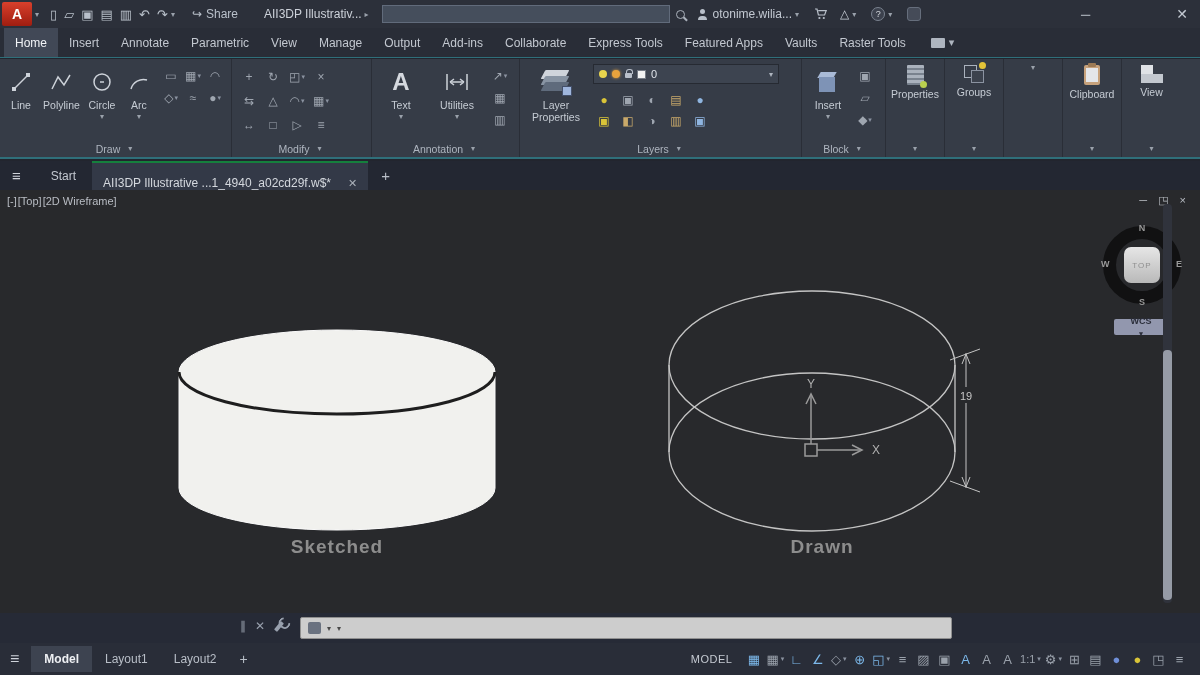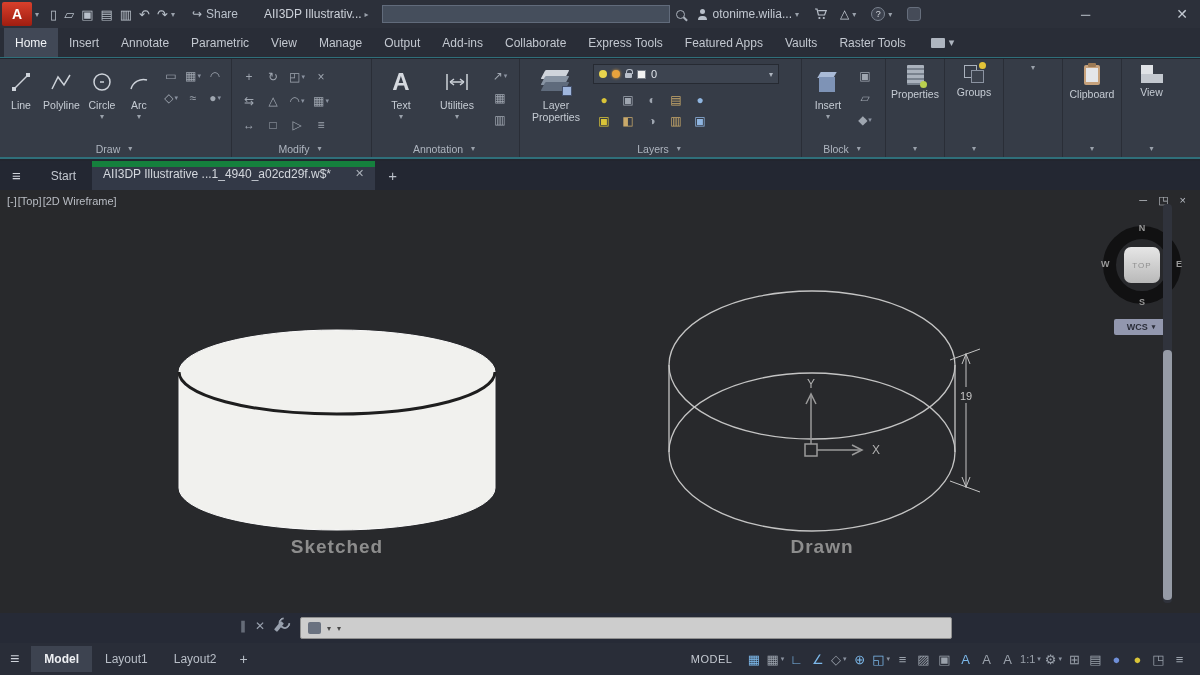--- a/index.html
+++ b/index.html
@@ -103,22 +103,22 @@
   .clipicon::after{content:'';position:absolute;left:2px;top:3px;width:12px;height:14px;background:#e4e6e9;}
   .viewicon{position:relative;width:22px;height:18px;}
   .viewicon::before{content:'';position:absolute;left:0;bottom:0;width:22px;height:9px;background:#c3c8cf;}
   .viewicon::after{content:'';position:absolute;left:0;top:0;width:12px;height:9px;background:#dfe2e6;}
 
   
   .filetabs{position:absolute;top:161px;left:0;right:0;height:29px;background:#232732;
             display:flex;align-items:stretch;color:#c3c8d0;font-size:12px;}
   .ft-burger{align-self:center;margin:0 14px 0 12px;color:#cfd3da;font-size:15px;}
   .starttab{display:flex;align-items:center;padding:0 16px;}
-  .doctab{display:flex;align-items:flex-start;gap:24px;padding:0 11px;background:#333947;
-          color:#d4d8de;border-top:6px solid #15803d;}
+  .doctab{display:flex;align-items:flex-end;gap:17px;padding:0 11px;background:#333947;
+          color:#d4d8de;border-top:2px solid #15803d;}
   .doctab .x{color:#aab0b9;font-size:11px;}
   .ft-plus{display:flex;align-items:center;padding:0 13px;font-size:15px;color:#b9bfc8;}
 
   
   .canvas{position:absolute;top:190px;left:0;right:0;height:423px;background:#28292c;}
   .vplabel{position:absolute;left:7px;top:5px;font-size:11px;color:#b9bdc4;display:flex;gap:1px;}
   .vpcontrols{position:absolute;right:14px;top:4px;display:flex;gap:11px;color:#b9bdc4;font-size:11px;}
   .drawing{position:absolute;left:0;top:0;}
   .sketchlbl{position:absolute;left:257px;top:346px;width:160px;text-align:center;
              font-size:19px;font-weight:bold;letter-spacing:1px;color:#8d8d8d;}
@@ -128,21 +128,21 @@
   .vc-ring{position:absolute;inset:0;border-radius:50%;border:13px solid rgba(14,14,16,.9);}
   .vc-face{position:absolute;left:21px;top:21px;width:36px;height:36px;border-radius:7px;
            background:linear-gradient(#e6e6e6,#b9b9b9);display:flex;align-items:center;justify-content:center;
            font-size:8px;color:#8f8f8f;letter-spacing:1px;}
   .vc-n{position:absolute;left:0;right:0;top:-3px;text-align:center;font-size:9px;color:#9a9a9a;font-weight:bold;}
   .vc-s{position:absolute;left:0;right:0;bottom:-3px;text-align:center;font-size:9px;color:#9a9a9a;font-weight:bold;}
   .vc-w{position:absolute;left:-2px;top:33px;font-size:9px;color:#9a9a9a;font-weight:bold;}
   .vc-e{position:absolute;right:-1px;top:33px;font-size:9px;color:#9a9a9a;font-weight:bold;}
   .wcsbtn{position:absolute;left:1114px;top:129px;width:54px;height:16px;background:#9297ae;
           border-radius:2px;display:flex;align-items:center;justify-content:center;gap:4px;
-          font-size:9px;color:#2b2e3a;font-weight:bold;}
+          font-size:9px;color:#2b2e3a;font-weight:bold;flex-direction:column;}
   .wcsbtn .c{font-size:7px;}
   .vtrack{position:absolute;left:1163px;top:14px;width:9px;height:399px;background:#30333c;border-radius:4px;}
   .vthumb{position:absolute;left:0;top:146px;width:9px;height:250px;background:#969ba6;border-radius:4px;}
 
   
   .cmddock{position:absolute;top:613px;left:0;right:0;height:30px;background:#262a36;}
   .cmd-left{position:absolute;left:240px;top:6px;display:flex;align-items:center;gap:9px;color:#98a0ad;}
   .grip{font-size:12px;}
   .cmdx{font-size:12px;}
   .wrench{position:relative;width:4px;height:11px;background:#98a0ad;transform:rotate(40deg);border-radius:1px;margin-left:3px;}

